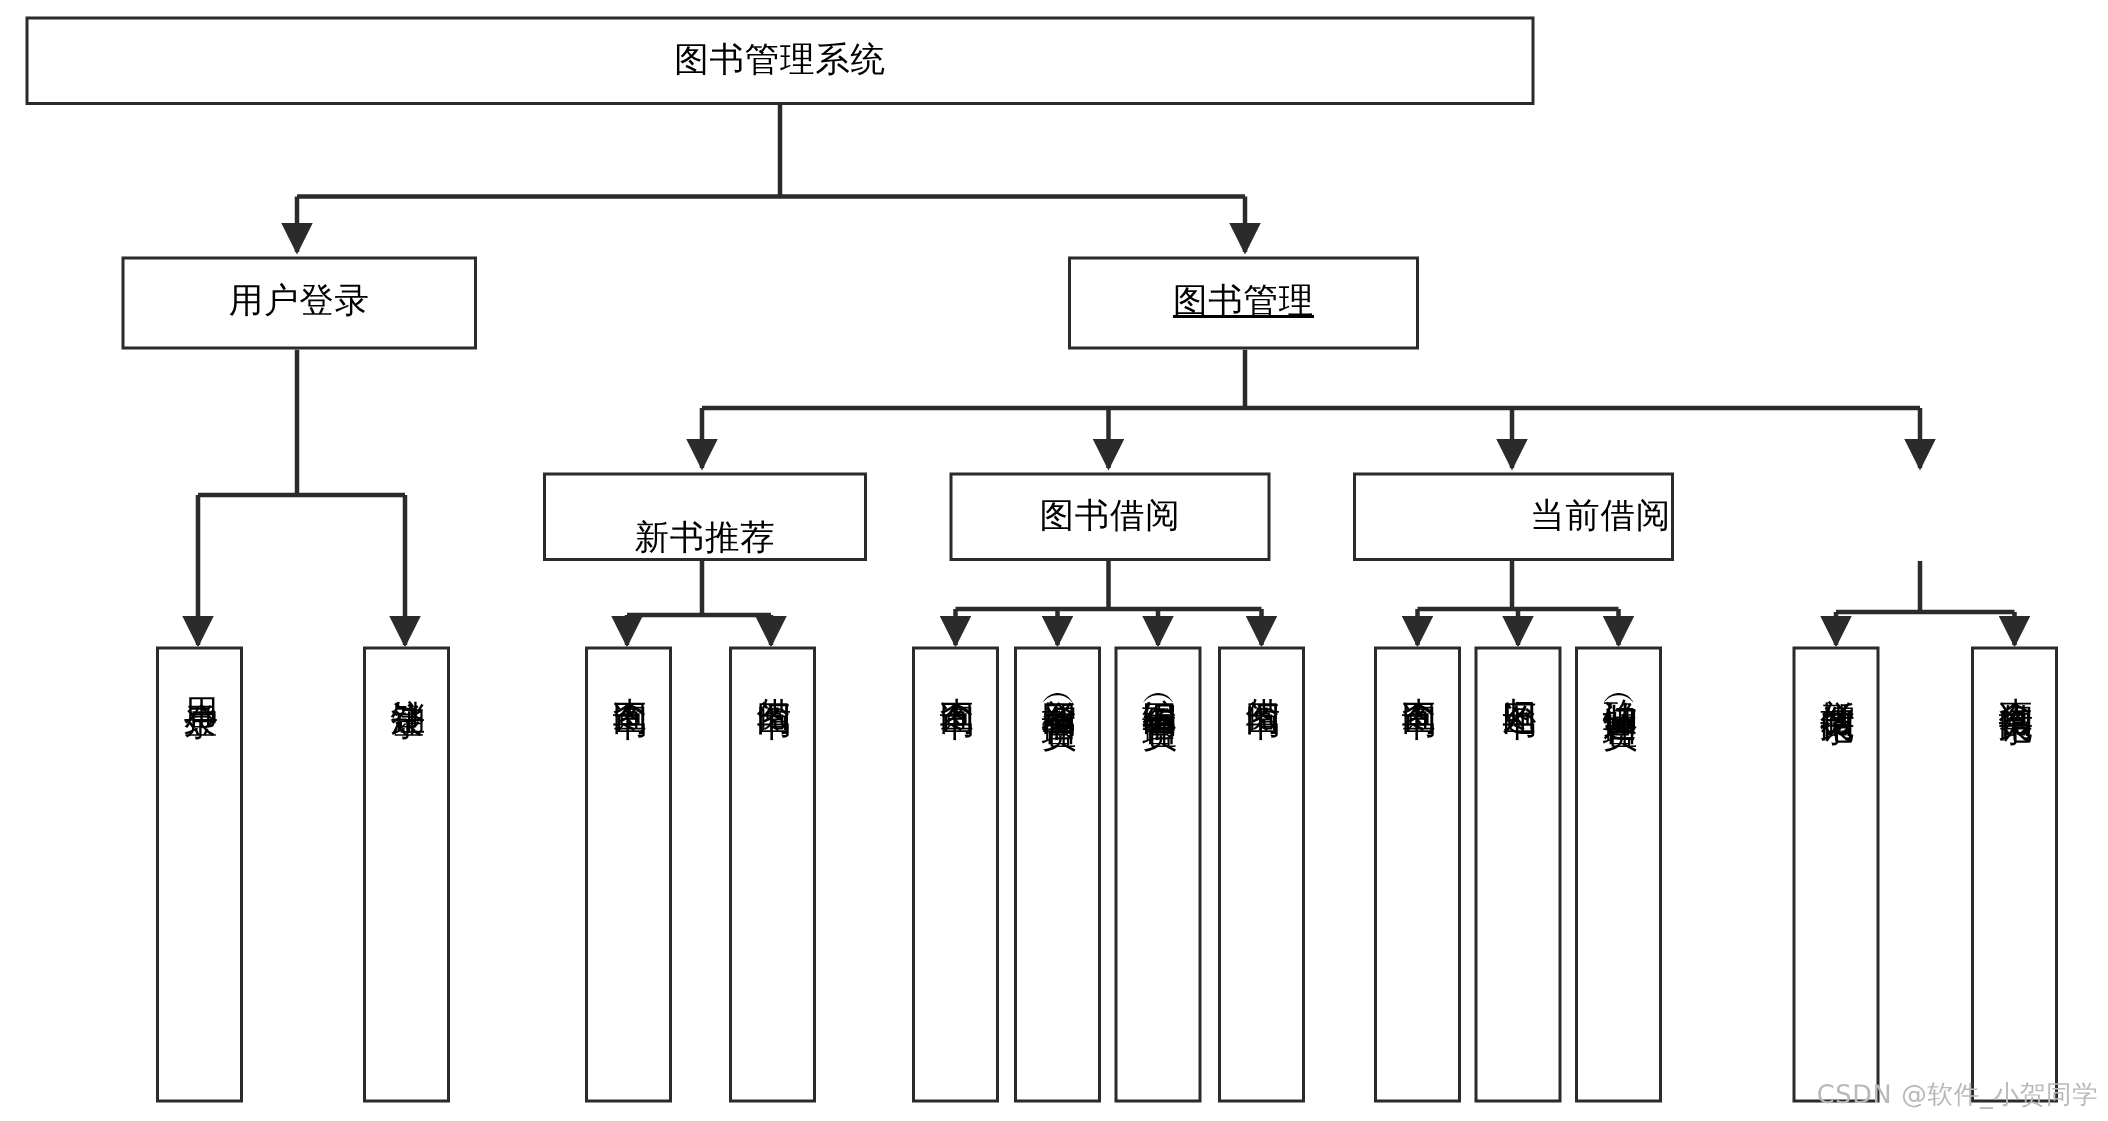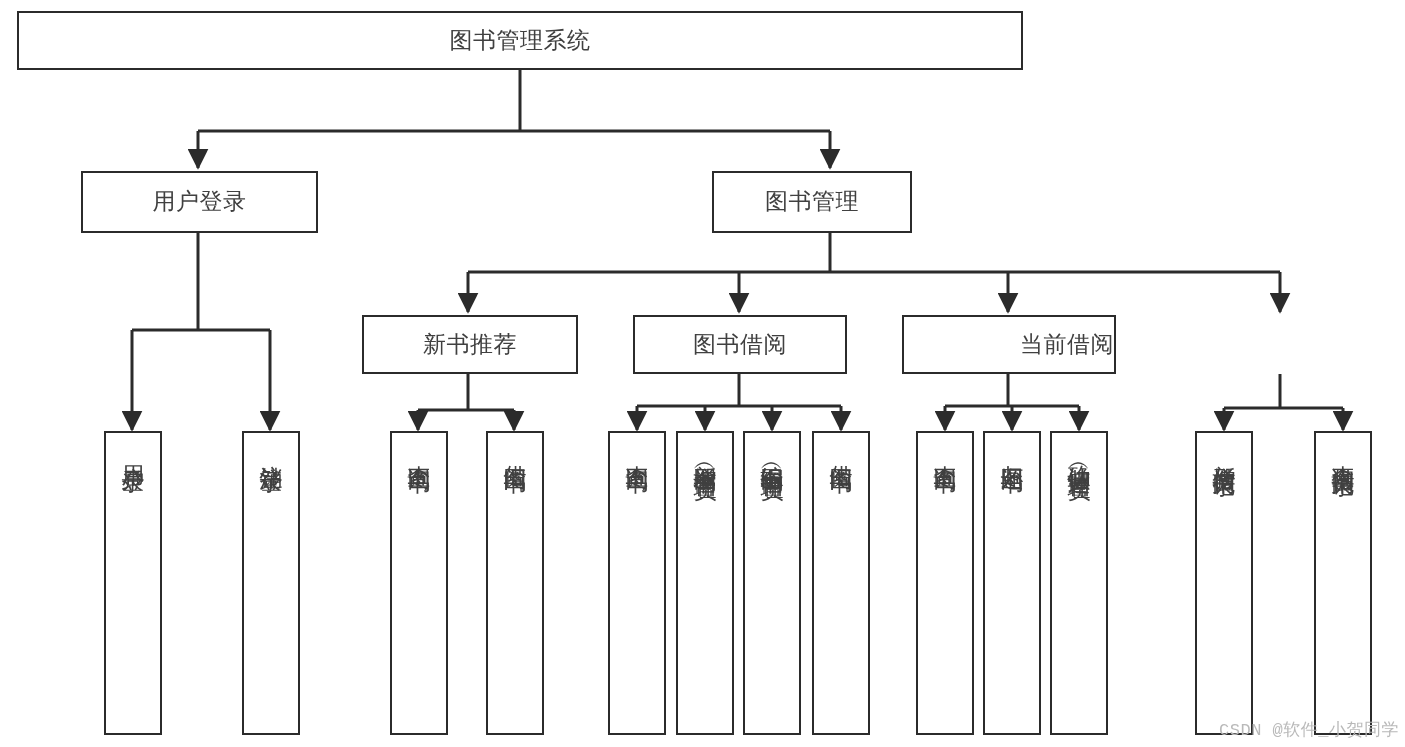--- a/index.html
+++ b/index.html
@@ -25,21 +25,21 @@
     height: 747px;
   }
   .node {
     position: absolute;
     box-sizing: border-box;
     background: #ffffff;
     border: 2.5px solid #2b2b2b;
     display: flex;
     align-items: center;
     justify-content: center;
-    color: #404040;
+    color: #000000;
   }
   .node-h .label {
     font-size: 23px;
     line-height: 1.1;
     letter-spacing: 0.5px;
     white-space: nowrap;
   }
   .node-v {
     align-items: flex-start;
     justify-content: center;
@@ -55,21 +55,20 @@
   }
   .watermark {
     position: absolute;
     right: 6px;
     bottom: 6px;
     font-size: 17px;
     color: #b9b9b9;
     letter-spacing: 0.5px;
     white-space: nowrap;
     pointer-events: none;
-    font-family: Liberation Mono, monospace;
   }
 </style>
 </head>
 <body>
 
 <div id="canvas">
 
   <svg id="edges" viewBox="0 0 1405 747">
     <defs>
       <marker id="arrow" viewBox="0 0 10 10" refX="9.2" refY="5" markerWidth="7" markerHeight="7" orient="auto-start-reverse">
@@ -122,25 +121,25 @@
   </svg>
 
   <div class="node node-h" style="left:17px; top:11px; width:1006px; height:59px;">
     <span class="label">图书管理系统</span>
   </div>
 
   <div class="node node-h" style="left:81px; top:171px; width:237px; height:62px;">
     <span class="label">用户登录</span>
   </div>
 
-  <div class="node node-h" style="left:712px; top:171px; width:200px; height:62px;">
+  <div class="node node-h" style="left:712px; top:171px; width:234px; height:62px;text-decoration:underline;">
     <span class="label">图书管理</span>
   </div>
 
-  <div class="node node-h" style="left:362px; top:315px; width:216px; height:59px;">
+  <div class="node node-h" style="left:362px; top:315px; width:216px; height:59px;align-items:flex-end;">
     <span class="label">新书推荐</span>
   </div>
 
   <div class="node node-h" style="left:633px; top:315px; width:214px; height:59px;">
     <span class="label">图书借阅</span>
   </div>
 
   <div class="node node-h" style="left:902px; top:315px; width:214px; height:59px;justify-content:flex-end;">
     <span class="label">当前借阅</span>
   </div>

